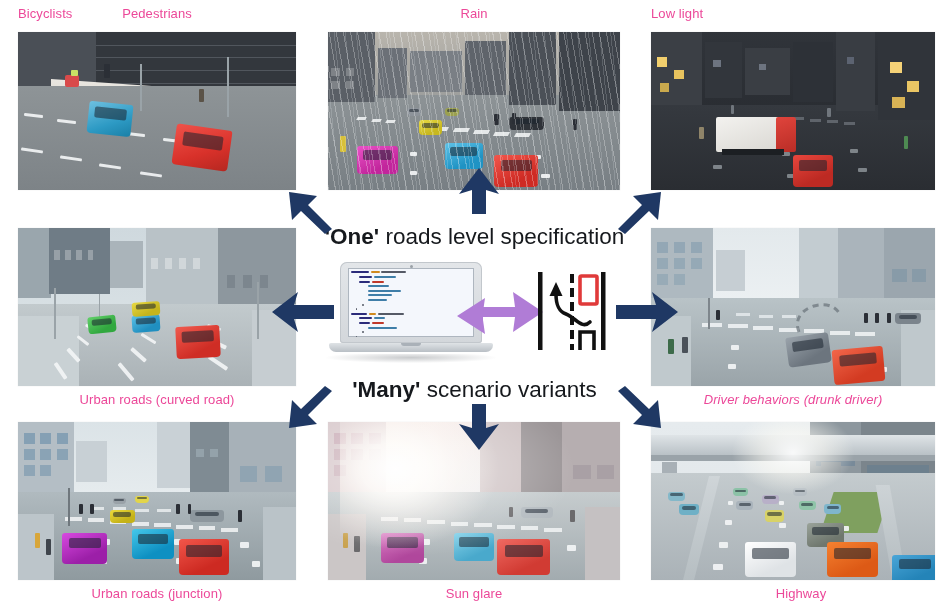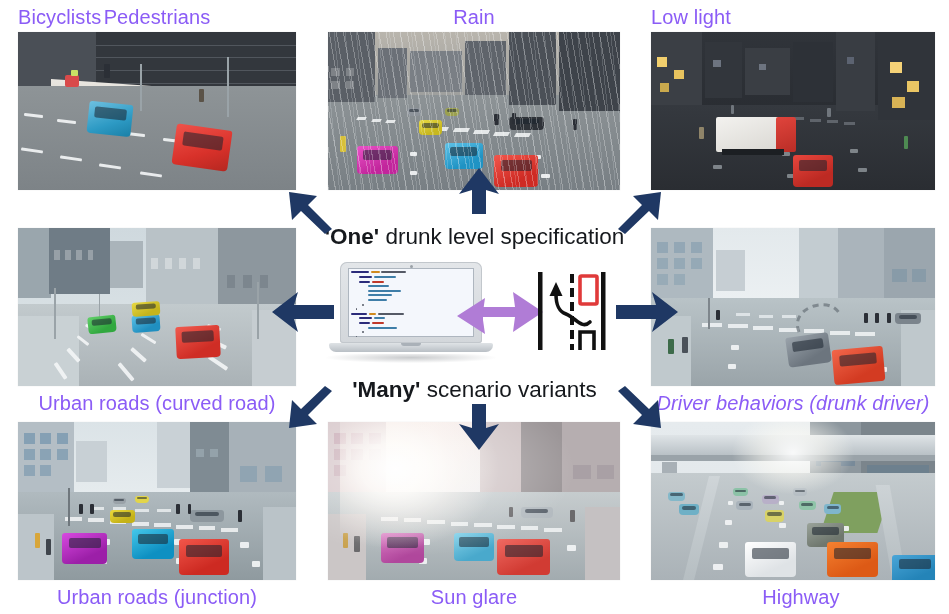--- a/index.html
+++ b/index.html
@@ -8,22 +8,22 @@
     font-family:"Liberation Sans", sans-serif;
     width:949px;height:614px;position:relative;overflow:hidden;
     -webkit-font-smoothing:antialiased;
   }
   .stage{position:absolute;inset:0;width:949px;height:614px;}
 
   
   .panel{position:absolute;}
   .cap{
     position:absolute;left:0;width:100%;
-    text-align:center;color:#8b5cf6;
-    font-size:20px;letter-spacing:.1px;white-space:nowrap;
+    text-align:center;color:#ec4899;
+    font-size:13px;letter-spacing:.1px;white-space:nowrap;
   }
   .thumb{
     position:absolute;overflow:hidden;background:#b9c2c8;
     box-shadow:0 0 0 .5px rgba(0,0,0,.04);
   }
   .thumb .scene{position:absolute;inset:0;}
 
   
   .sky{position:absolute;left:0;right:0;top:0;}
   .road{position:absolute;left:0;right:0;bottom:0;}
@@ -551,21 +551,21 @@
              background:linear-gradient(155deg,#4aa6d8 0%,#2484b8 70%);"></div>
 
         <div style="position:absolute;left:28%;top:0;width:44%;height:46%;
           background:radial-gradient(ellipse at 50% 42%,rgba(255,255,255,.9) 0%,rgba(255,253,246,.5) 36%,rgba(255,255,255,0) 70%);"></div>
       </div>
     </div>
     <div class="cap" style="top:164px;">Highway</div>
   </div>
 
   <div class="headline" style="left:0;right:0;top:224px;">
-    <b>'One'</b><span class="rest"> drunk level specification</span>
+    <b>'One'</b><span class="rest"> roads level specification</span>
   </div>
 
   <div class="headline" style="left:0;right:0;top:377px;">
     <b>'Many'</b><span class="rest"> scenario variants</span>
   </div>
 
   <div class="laptop" style="left:340px;top:262px;width:142px;height:104px;">
     <div class="lid">
       <div class="cam"></div>
       <div class="screen" id="code-screen">

